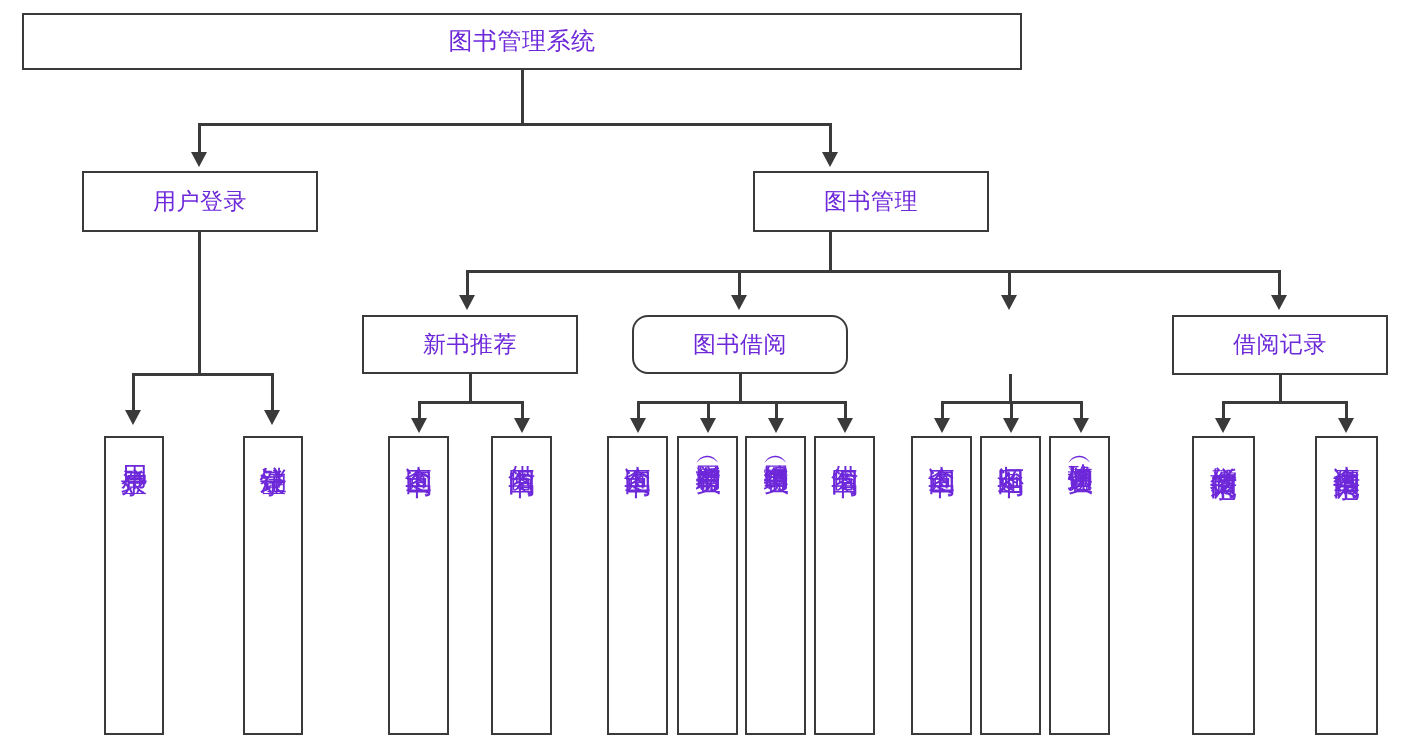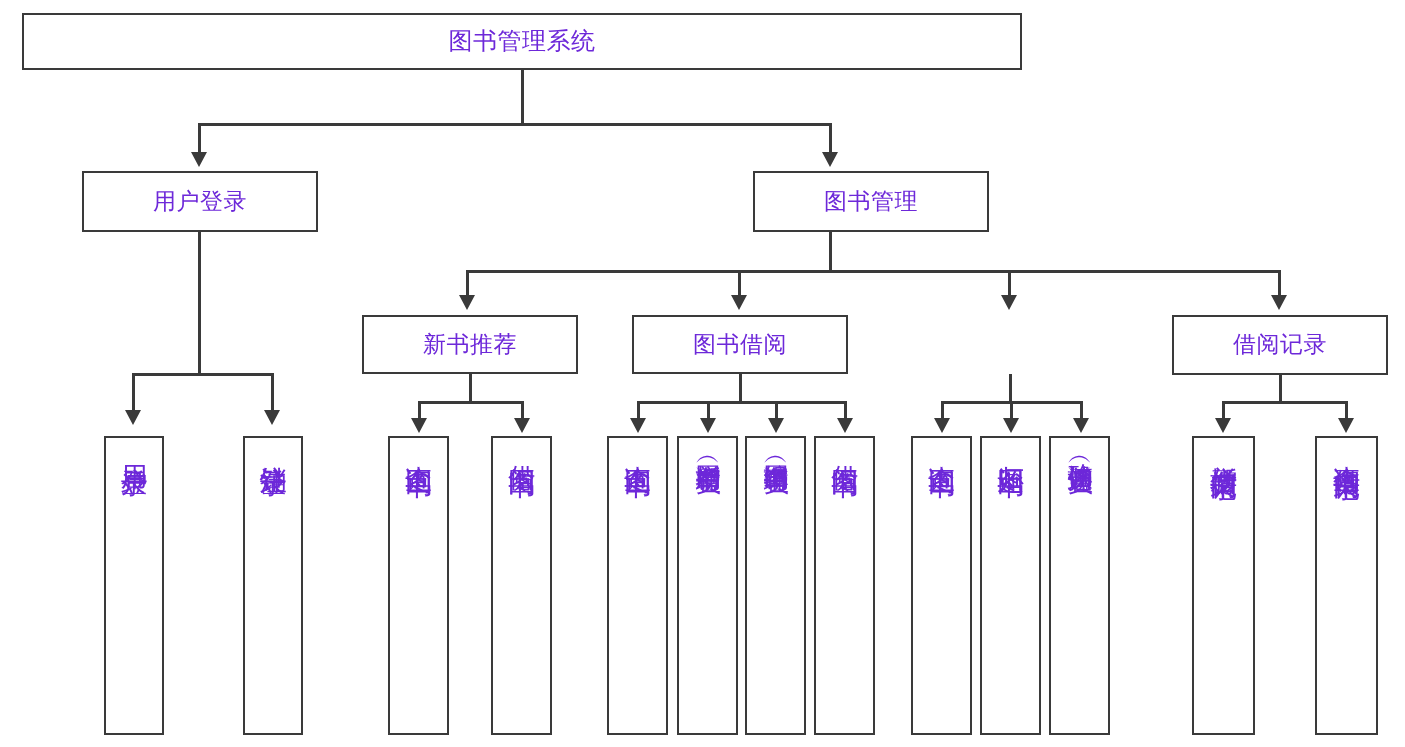--- a/index.html
+++ b/index.html
@@ -123,21 +123,21 @@
   <div class="vline" style="left:738px;top:270px;height:26px;"></div>
   <div class="arrow" style="left:731px;top:295px;"></div>
   <div class="vline" style="left:1008px;top:270px;height:26px;"></div>
   <div class="arrow" style="left:1001px;top:295px;"></div>
   <div class="vline" style="left:1278px;top:270px;height:26px;"></div>
   <div class="arrow" style="left:1271px;top:295px;"></div>
 
   <div class="node horiz" style="left:362px;top:315px;width:216px;height:59px;">
     <span class="lbl">新书推荐</span>
   </div>
-  <div class="node horiz" style="left:632px;top:315px;width:216px;height:59px;">
+  <div class="node horiz" style="left:632px;top:315px;width:216px;height:59px;border-radius:16px;">
     <span class="lbl">图书借阅</span>
   </div>
   <div class="node horiz" style="left:1172px;top:315px;width:216px;height:60px;">
     <span class="lbl">借阅记录</span>
   </div>
 
   <div class="vline" style="left:469px;top:374px;height:29px;"></div>
   <div class="hline" style="left:418px;top:401px;width:103px;"></div>
   <div class="vline" style="left:418px;top:401px;height:18px;"></div>
   <div class="arrow" style="left:411px;top:418px;"></div>

